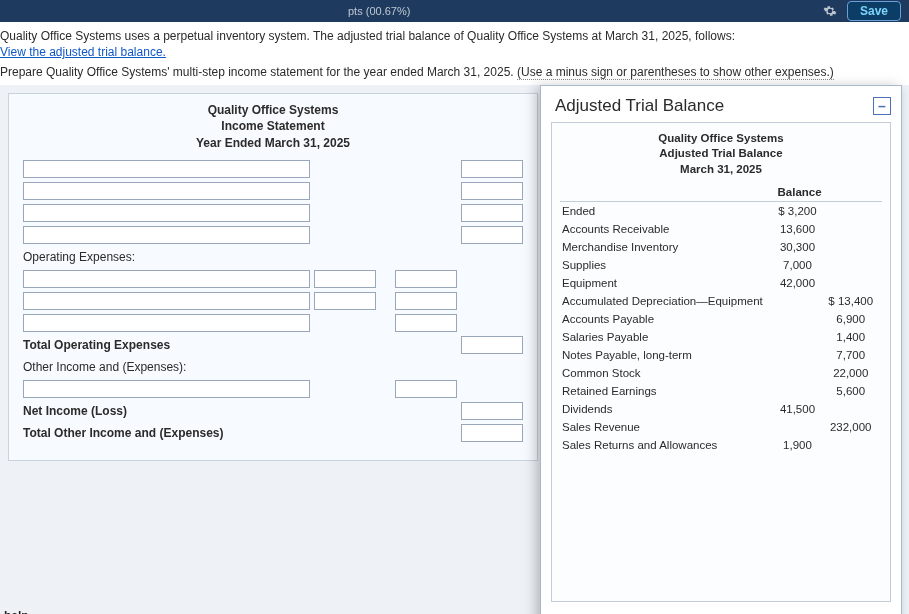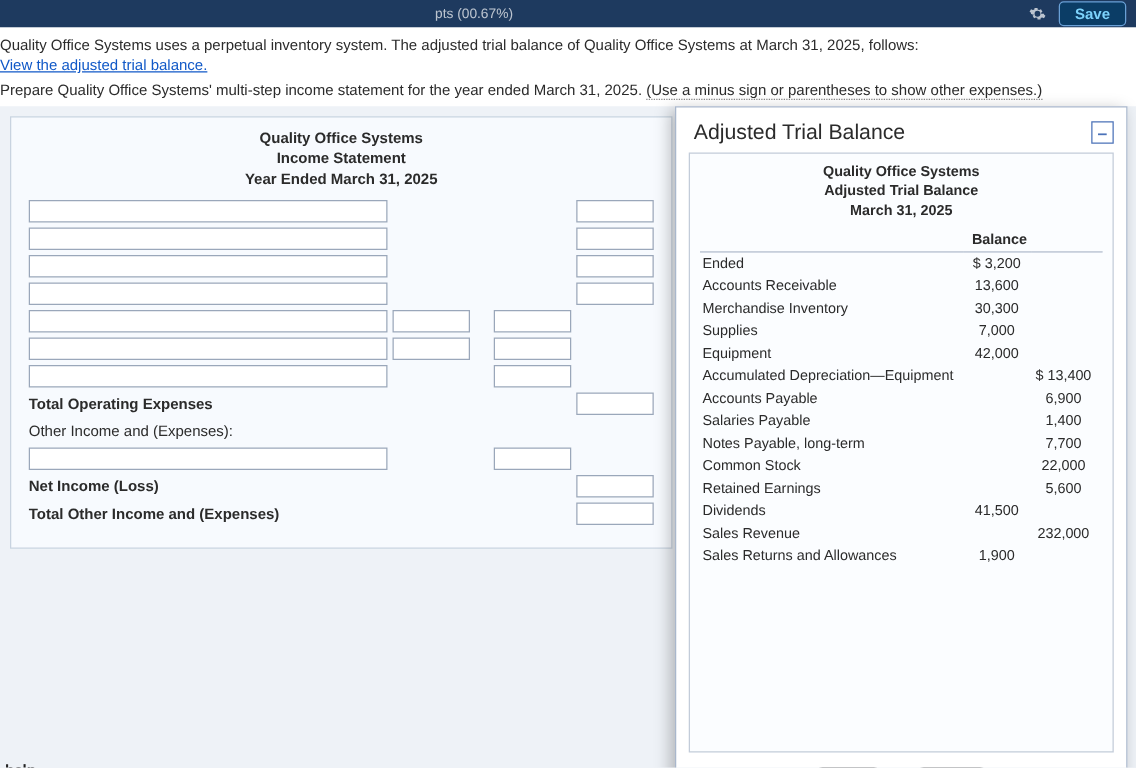--- a/index.html
+++ b/index.html
@@ -174,20 +174,26 @@
             <td><input class="txt" style=""></td>
             <td></td>
             <td></td>
             <td><input class="amt" style=""></td>
           </tr>
       <tr>
             <td><input class="txt" style=""></td>
             <td></td>
             <td></td>
             <td><input class="amt" style=""></td>
+          </tr>
+      <tr>
+            <td class="lbl">Operating Expenses:</td>
+            <td></td>
+            <td></td>
+            <td></td>
           </tr>
       <tr>
             <td><input class="txt" style=""></td>
             <td><input class="amt" style=""></td>
             <td><input class="amt" style=""></td>
             <td></td>
           </tr>
       <tr>
             <td><input class="txt" style=""></td>
             <td><input class="amt" style=""></td>

